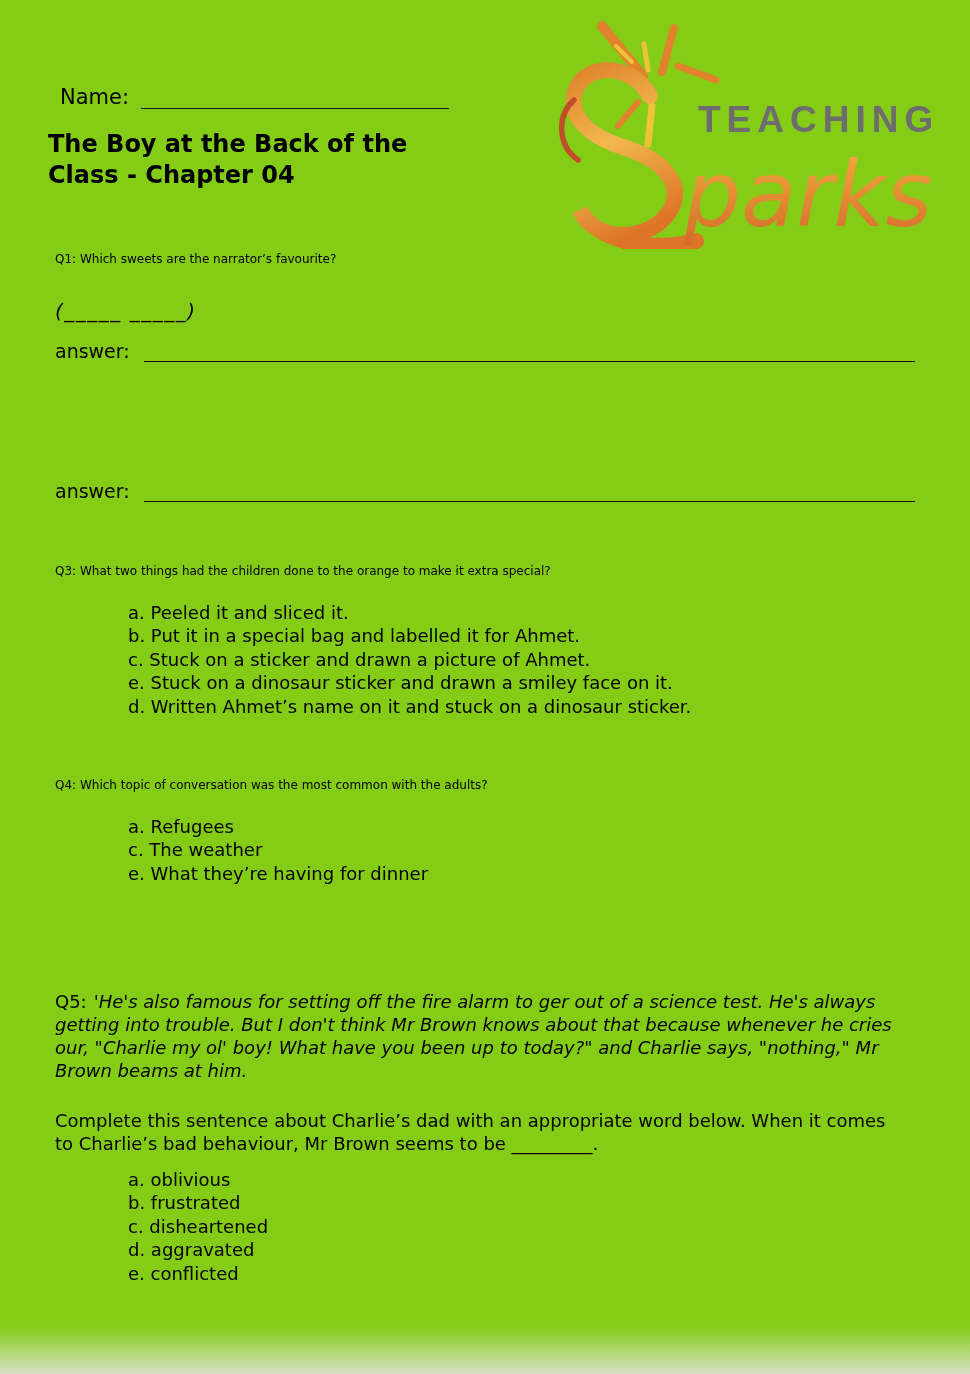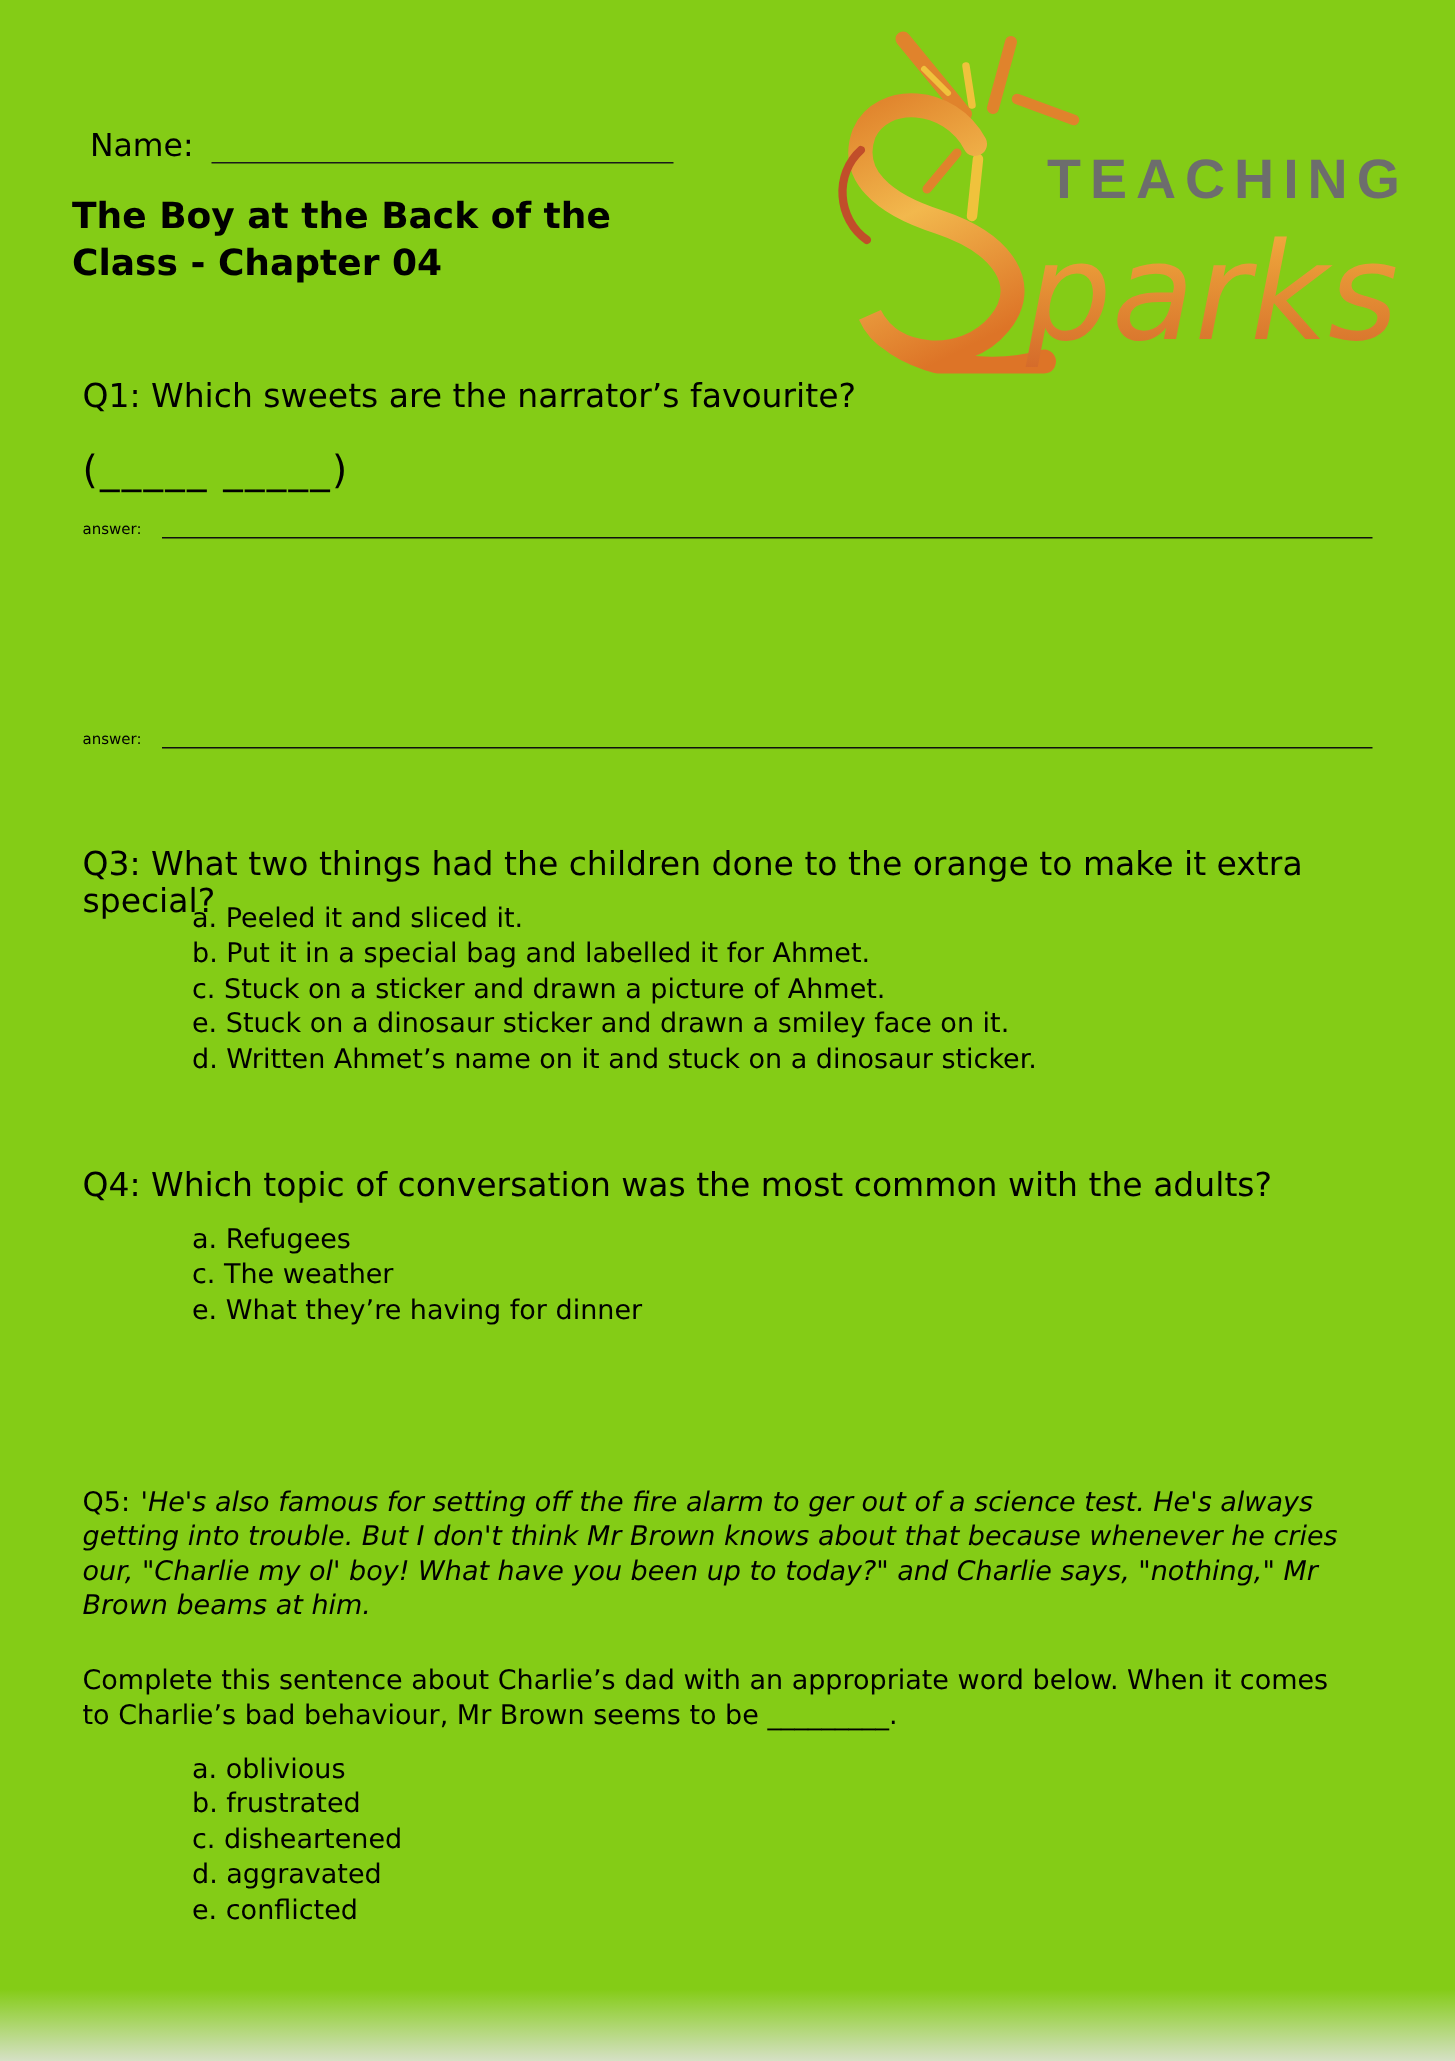--- a/index.html
+++ b/index.html
@@ -9,24 +9,24 @@
   }
   .abs{position:absolute;}
   
   .name-row{left:60px;top:84px;display:flex;align-items:flex-end;}
   .name-label{font-size:21px;}
   .name-line{width:308px;height:24px;border-bottom:1.7px solid #1a1a1a;margin-left:12px;}
   .title{left:48px;top:129px;width:430px;font-size:24px;font-weight:bold;line-height:31px;margin:0;}
   
   .logo{left:558px;top:4px;width:395px;height:245px;}
   
-  .qlabel{left:55px;font-size:22px;width:880px;}
-  .q1-hint{left:55px;top:299px;font-size:26px;letter-spacing:1.5px;}
+  .qlabel{left:55px;font-size:12px;width:880px;}
+  .q1-hint{left:55px;top:299px;font-size:20px;font-style:italic;letter-spacing:1.5px;}
   .answer-row{left:55px;display:flex;align-items:flex-end;width:860px;}
-  .answer-label{font-size:10px;flex:0 0 auto;padding-right:14px;}
+  .answer-label{font-size:19px;flex:0 0 auto;padding-right:14px;}
   .answer-line{flex:1;height:18px;border-bottom:1.7px solid #101010;}
   .opts{left:128px;font-size:18px;line-height:23.4px;}
   .para{left:55px;font-size:18px;line-height:23px;}
   .q5-quote{font-style:italic;}
   .q5-prefix{padding-right:7px;}
   .page-fade{left:0;right:0;bottom:0;height:48px;
     background:linear-gradient(180deg, rgba(235,235,235,0) 0%, rgba(228,228,228,0.85) 100%);}
 </style>
 </head>
 <body>

